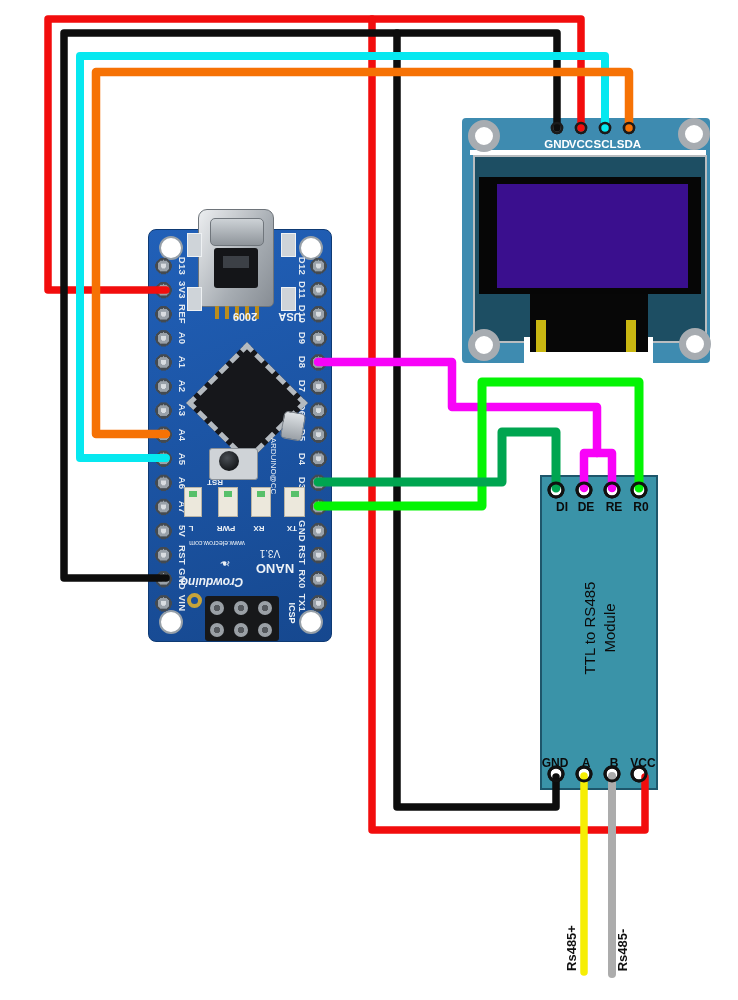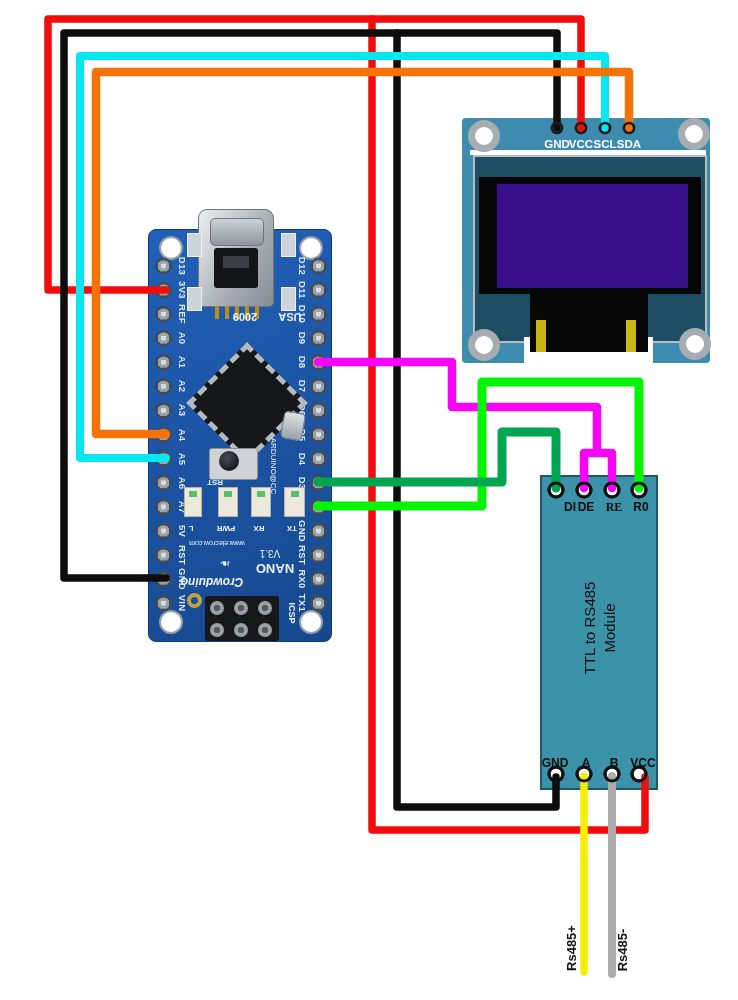--- a/index.html
+++ b/index.html
@@ -181,23 +181,23 @@
         <b style="left:29px;top:5px;"></b>
         <b style="left:53px;top:5px;"></b>
       <b style="left:5px;top:27px;"></b>
         <b style="left:29px;top:27px;"></b>
         <b style="left:53px;top:27px;"></b>
     </div>
     <span class="silk r90" style="left:143px;top:383px;font-size:9px;font-weight:700;">ICSP</span>
   </div>
 
   <div class="abs rs485">
-    <span class="abs ctr lbl" style="left:28px;top:30px;text-align:right;">DI</span>
+    <span class="abs ctr lbl" style="left:20px;top:30px;text-align:right;">DI</span>
     <span class="abs ctr lbl" style="left:44px;top:30px;">DE</span>
-    <span class="abs ctr lbl" style="left:72px;top:30px;font-family:Liberation Serif, serif;">RE</span>
+    <span class="abs ctr lbl" style="left:72px;top:30px;">RE</span>
     <span class="abs ctr lbl" style="left:99px;top:30px;">R0</span>
 
     <div class="abs rm90 title" style="left:57px;top:151px;">
       <div>TTL to RS485</div>
       <div>Module</div>
     </div>
 
     <span class="abs ctr lbl" style="left:13px;top:286px;">GND</span>
     <span class="abs ctr lbl" style="left:44px;top:286px;">A</span>
     <span class="abs ctr lbl" style="left:72px;top:286px;">B</span>

